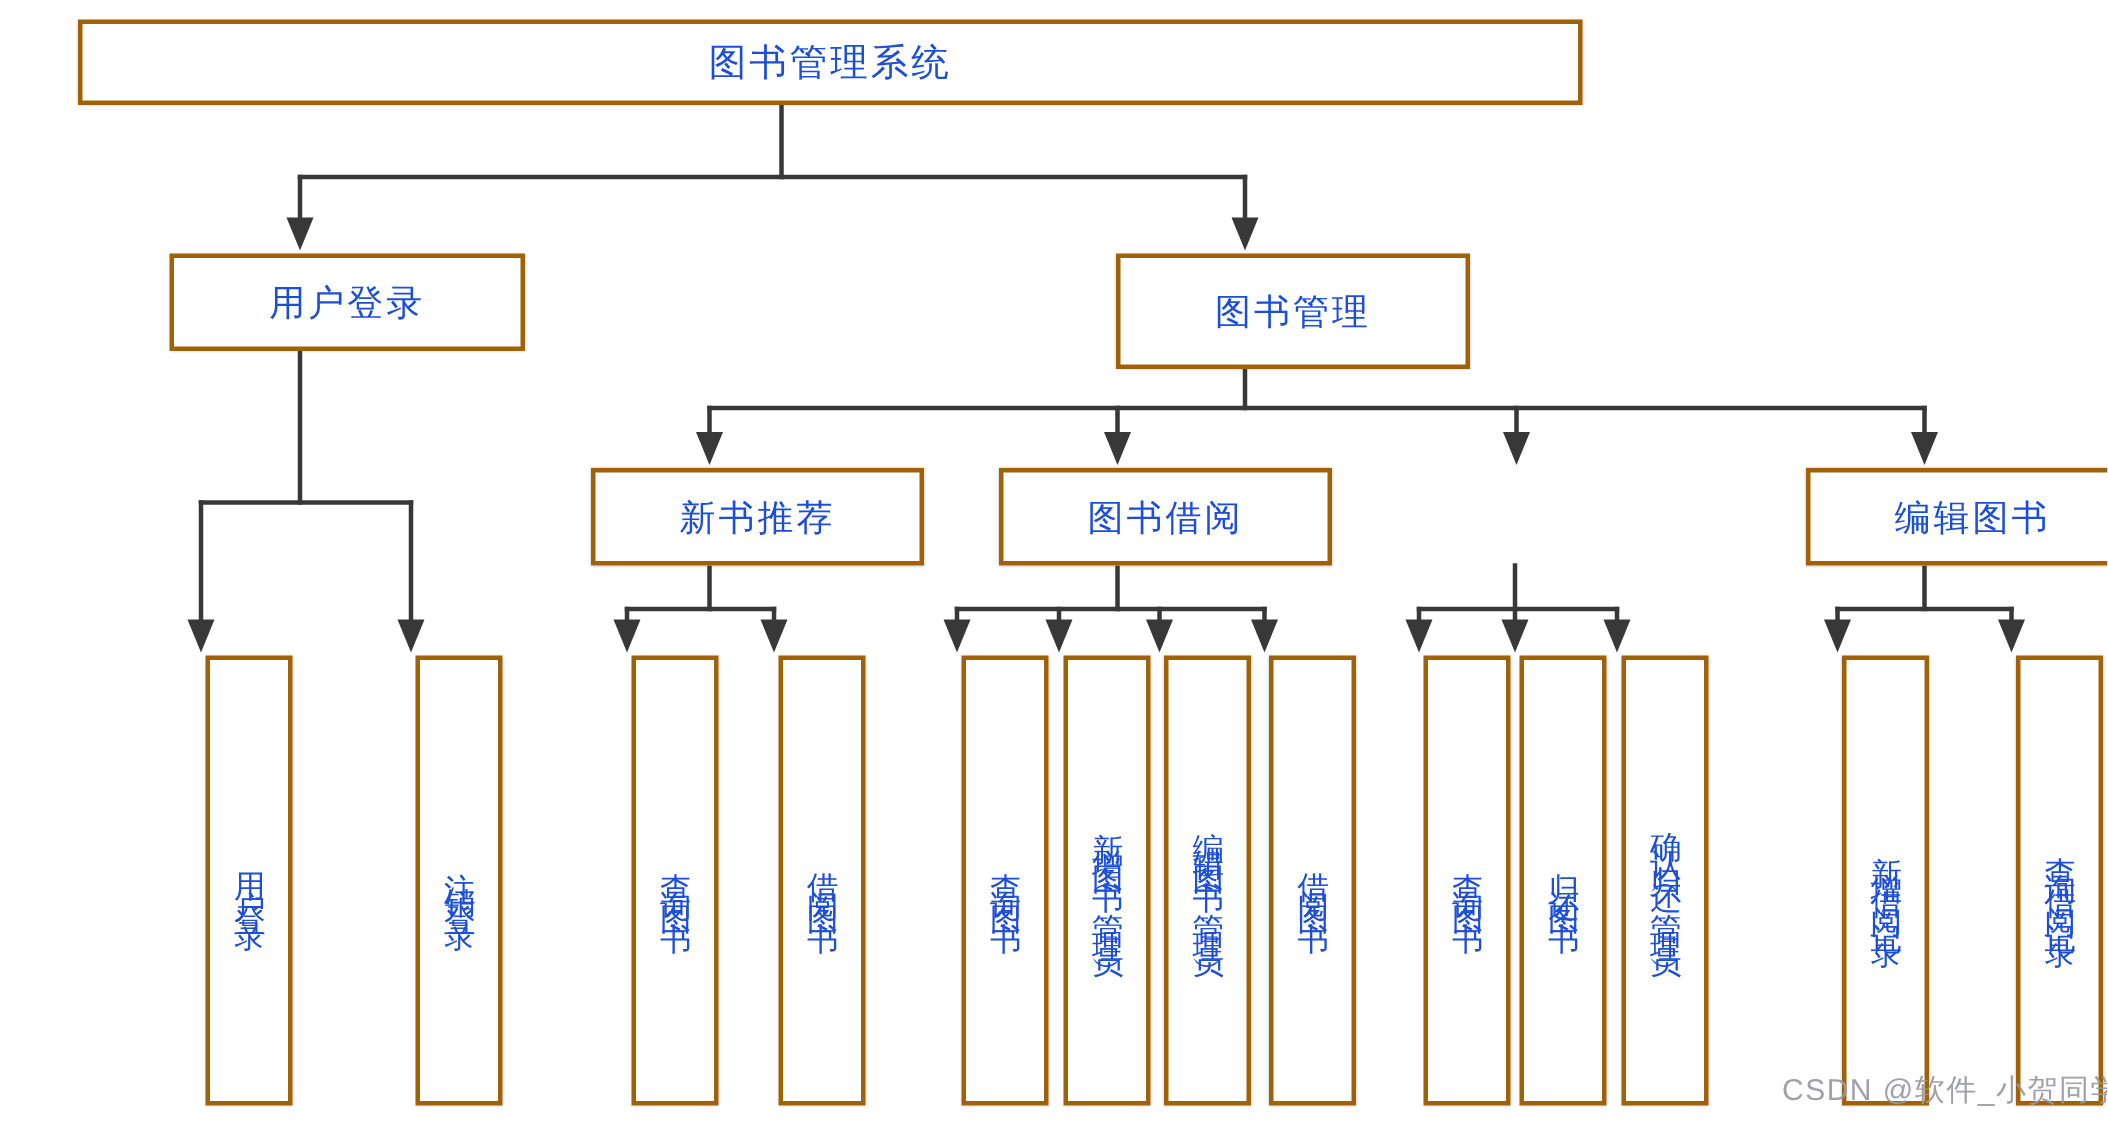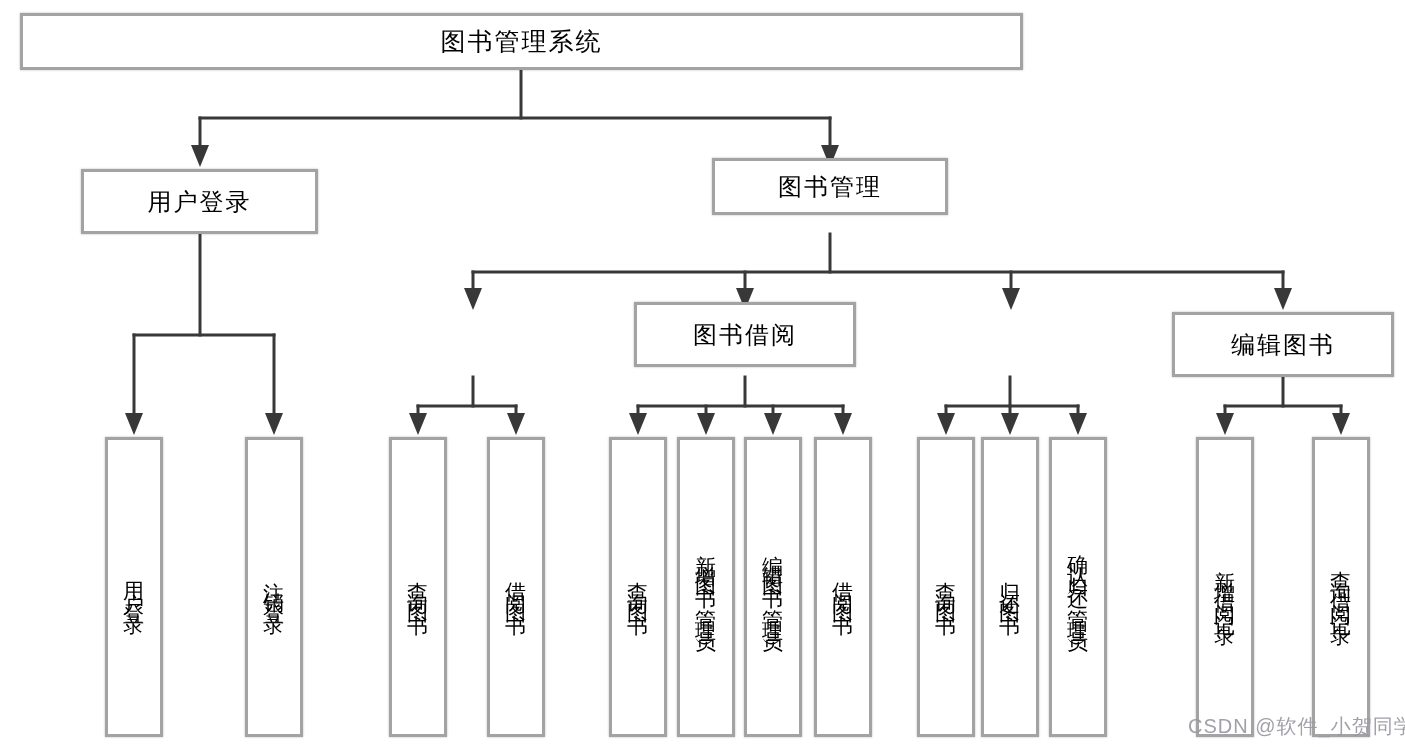--- a/index.html
+++ b/index.html
@@ -3,22 +3,22 @@
 <meta charset="utf-8">
 <style>
   html,body{margin:0;padding:0;background:#ffffff;}
   .diagram{
     position:relative;width:1405px;height:747px;background:#ffffff;
     font-family:"Liberation Sans",sans-serif;overflow:hidden;
   }
   .connectors{position:absolute;left:0;top:0;width:1405px;height:747px;pointer-events:none;}
   .box{
     position:absolute;box-sizing:border-box;background:#ffffff;
-    border:3px solid #a3a3a3;display:flex;align-items:center;justify-content:center;
-    color:#000000;box-shadow:0 0 2px rgba(60,60,60,0.35);
+    border:3px solid #a16207;display:flex;align-items:center;justify-content:center;
+    color:#1d4ed8;box-shadow:0 0 2px rgba(60,60,60,0.35);margin-left:32px;
   }
   .h-box{font-size:24px;letter-spacing:2px;white-space:nowrap;}
   .root-box{font-size:25px;}
   .v-box span{
     writing-mode:vertical-rl;text-orientation:mixed;
     font-size:21px;letter-spacing:11px;line-height:1.1;
   }
   .watermark{
     position:absolute;left:1188px;top:713px;font-size:20px;letter-spacing:1px;
     color:rgba(152,152,162,0.92);white-space:nowrap;z-index:5;
@@ -101,23 +101,24 @@
       <line x1="1225" y1="406" x2="1225" y2="416"></line>
       <line x1="1341" y1="406" x2="1341" y2="416"></line>
       <polygon points="1216,413 1234,413 1225,435" stroke="none"></polygon>
       <polygon points="1332,413 1350,413 1341,435" stroke="none"></polygon>
     </g>
   </svg>
 
   <div class="box h-box root-box" style="left:20px;top:13px;width:1003px;height:57px">图书管理系统</div>
 
   <div class="box h-box" style="left:81px;top:169px;width:237px;height:65px">用户登录</div>
-  <div class="box h-box" style="left:712px;top:158px;width:236px;height:57px">图书管理</div>
+  <div class="box h-box" style="left:712px;top:169px;width:236px;height:77px">图书管理</div>
 
-  <div class="box h-box" style="left:634px;top:302px;width:222px;height:65px">图书借阅</div>
+  <div class="box h-box" style="left:362px;top:312px;width:222px;height:65px">新书推荐</div>
+  <div class="box h-box" style="left:634px;top:312px;width:222px;height:65px">图书借阅</div>
   <div class="box h-box" style="left:1172px;top:312px;width:222px;height:65px">编辑图书</div>
 
   <div class="box v-box" style="left:105px;top:437px;width:58px;height:300px">
     <span>用户登录</span>
   </div>
   <div class="box v-box" style="left:245px;top:437px;width:58px;height:300px">
     <span>注销登录</span>
   </div>
 
   <div class="box v-box" style="left:389px;top:437px;width:58px;height:300px">

